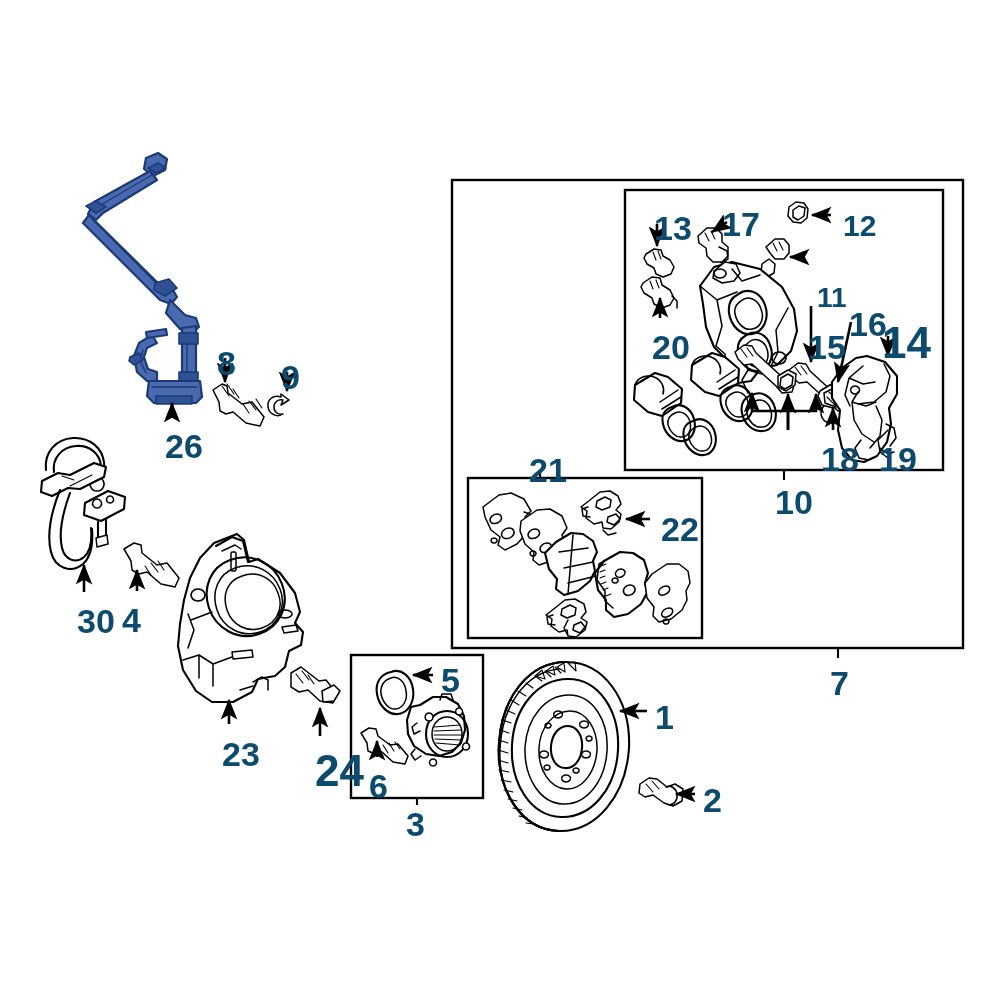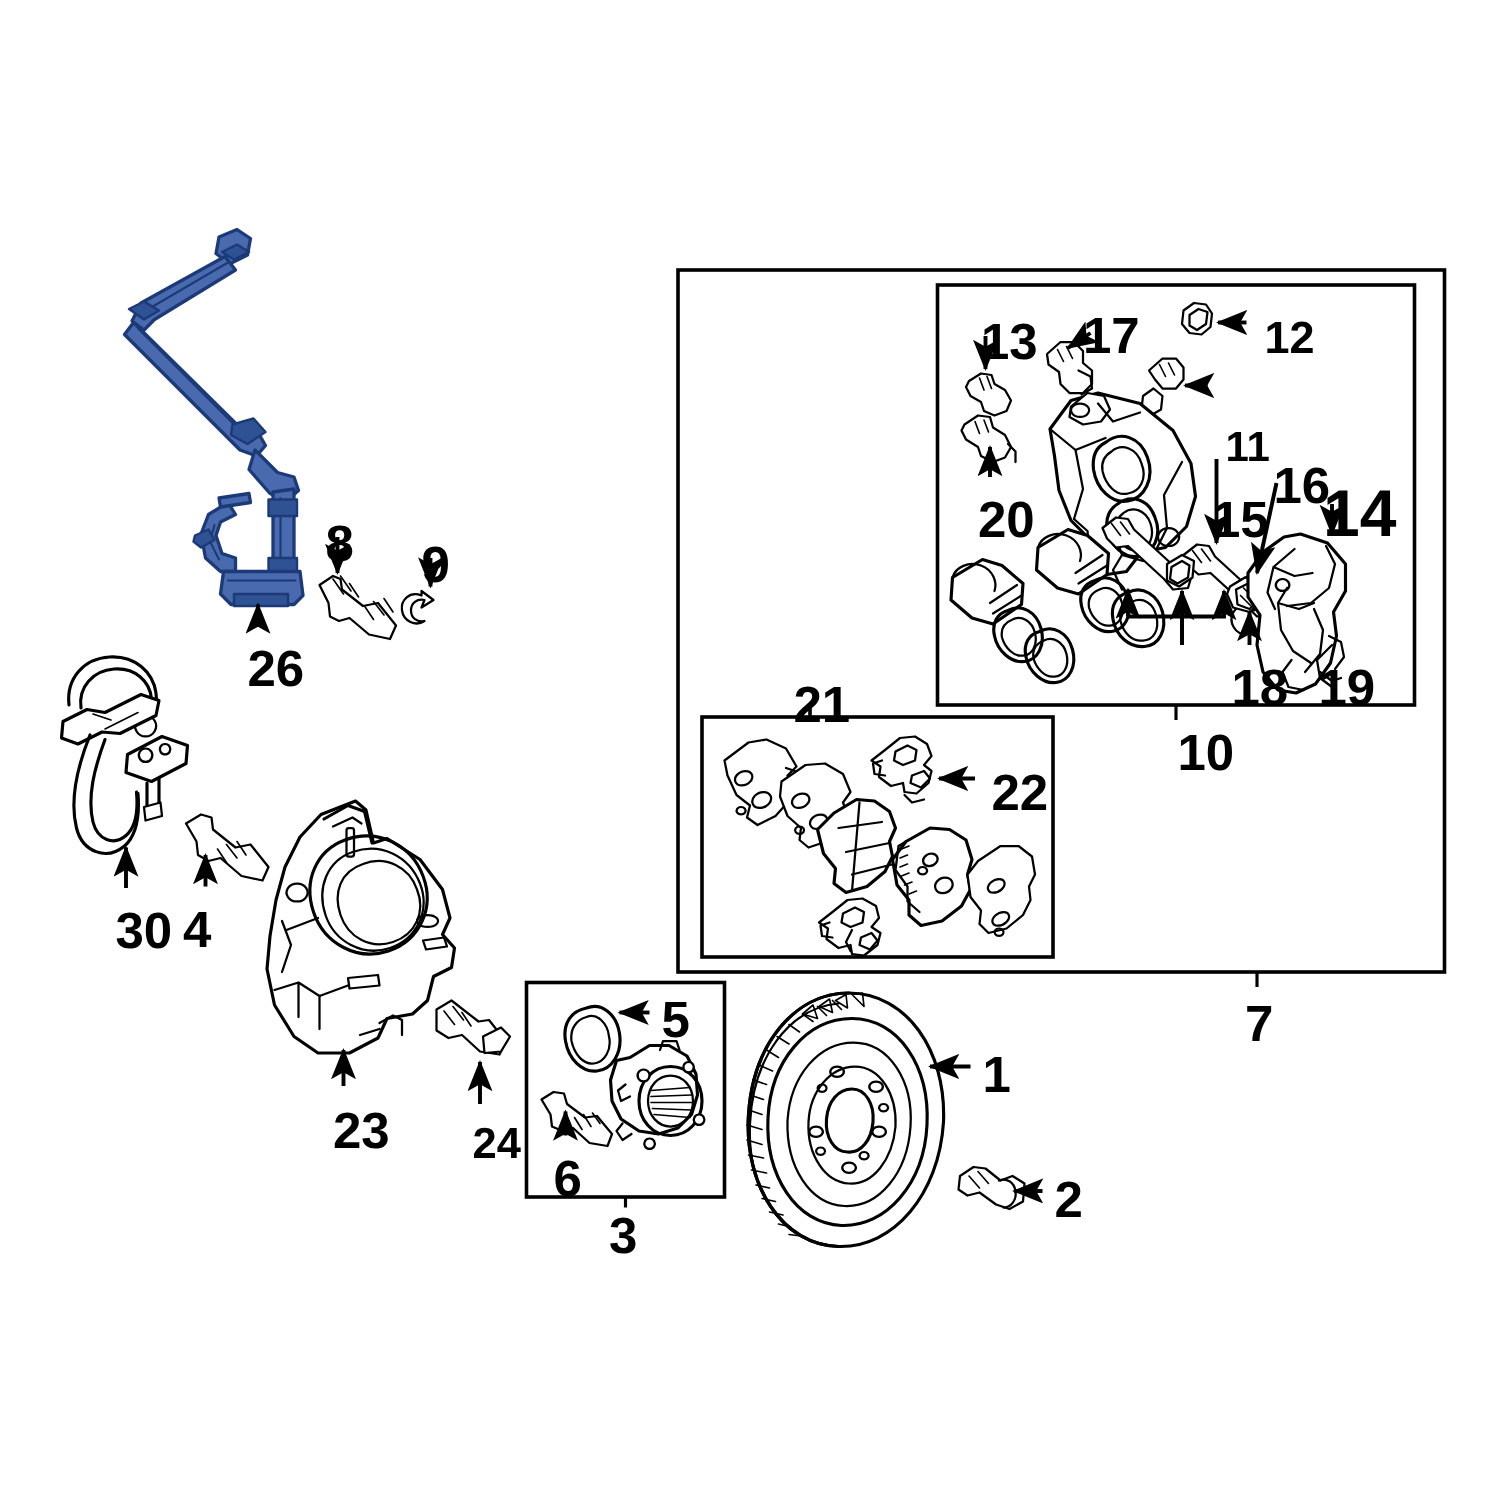--- a/index.html
+++ b/index.html
@@ -2,21 +2,21 @@
 <html><head>
 <meta charset="utf-8">
 <title>Brake Parts Diagram</title>
 <style>
   html,body{margin:0;padding:0;background:#ffffff;}
   body{width:1000px;height:1000px;overflow:hidden;
        font-family:"Liberation Sans", sans-serif;}
   #stage{position:relative;width:1000px;height:1000px;background:#fff;}
   #art{position:absolute;left:0;top:0;width:1000px;height:1000px;}
   .lbl{position:absolute;font-family:"Liberation Sans", sans-serif;
-       font-weight:700;color:#000000;line-height:1;white-space:nowrap;
+       font-weight:700;color:#0c4a6e;line-height:1;white-space:nowrap;
        -webkit-font-smoothing:antialiased;}
 </style>
 </head>
 <body>
 
 <div id="stage">
 
   <svg id="art" viewBox="0 0 1000 1000">
     <defs>
       <marker id="ah" markerWidth="9" markerHeight="9" refX="7.5" refY="3.2" orient="auto" markerUnits="strokeWidth">
@@ -416,32 +416,32 @@
   <div id="labels">
       <div class="lbl" style="left: 655px; top: 700px; font-size: 34px;">1</div>
       <div class="lbl" style="left: 703px; top: 783px; font-size: 34px;">2</div>
       <div class="lbl" style="left: 406px; top: 807px; font-size: 34px;">3</div>
       <div class="lbl" style="left: 122px; top: 603px; font-size: 34px;">4</div>
       <div class="lbl" style="left: 441px; top: 663px; font-size: 34px;">5</div>
       <div class="lbl" style="left: 369px; top: 769px; font-size: 34px;">6</div>
       <div class="lbl" style="left: 830px; top: 666px; font-size: 34px;">7</div>
       <div class="lbl" style="left: 217px; top: 346px; font-size: 34px;">8</div>
       <div class="lbl" style="left: 281px; top: 360px; font-size: 34px;">9</div>
-      <div class="lbl" style="left: 775px; top: 485px; font-size: 34px; margin-left: 10px;">10</div>
+      <div class="lbl" style="left: 775px; top: 485px; font-size: 34px;">10</div>
       <div class="lbl" style="left: 817px; top: 248px; font-size: 28px; margin-top: 36px;">11</div>
       <div class="lbl" style="left: 843px; top: 211px; font-size: 30px;">12</div>
       <div class="lbl" style="left: 654px; top: 211px; font-size: 34px;">13</div>
       <div class="lbl" style="left: 882px; top: 321px; font-size: 44px;">14</div>
       <div class="lbl" style="left: 808px; top: 293px; font-size: 34px; margin-top: 37px;">15</div>
       <div class="lbl" style="left: 849px; top: 307px; font-size: 34px;">16</div>
       <div class="lbl" style="left: 722px; top: 207px; font-size: 34px;">17</div>
       <div class="lbl" style="left: 790px; top: 442px; font-size: 34px; margin-left: 31px;">18</div>
       <div class="lbl" style="left: 879px; top: 442px; font-size: 34px;">19</div>
       <div class="lbl" style="left: 652px; top: 330px; font-size: 34px;">20</div>
       <div class="lbl" style="left: 529px; top: 453px; font-size: 34px;">21</div>
       <div class="lbl" style="left: 661px; top: 512px; font-size: 34px;">22</div>
       <div class="lbl" style="left: 222px; top: 737px; font-size: 34px;">23</div>
-      <div class="lbl" style="left: 315px; top: 749px; font-size: 29px;">24</div>
+      <div class="lbl" style="left: 315px; top: 749px; font-size: 44px;">24</div>
       <div class="lbl" style="left: 77px; top: 604px; font-size: 34px;">30</div>
       <div class="lbl" style="left: 165px; top: 429px; font-size: 34px;">26</div>
     </div>
 
 </div>
 
 </body></html>

